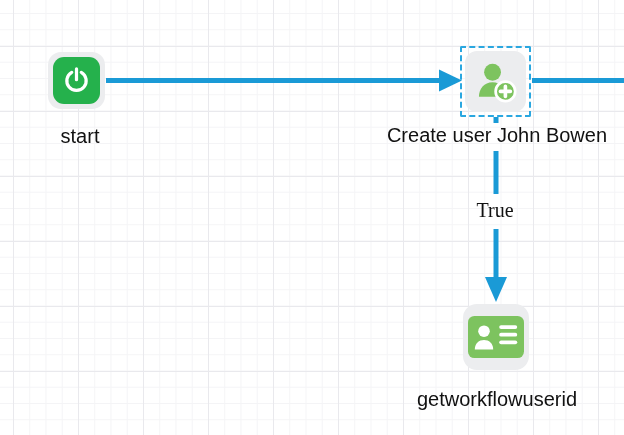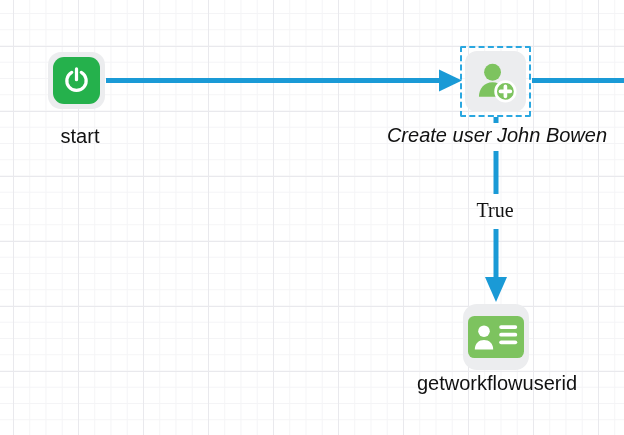--- a/index.html
+++ b/index.html
@@ -71,22 +71,22 @@
 
   .node-label {
     position: absolute;
     text-align: center;
     font-size: 20px;
     line-height: 23px;
     color: var(--label-text);
     white-space: nowrap;
   }
   .label-start { left: 30px; top: 125px; width: 100px; }
-  .label-createuser { left: 372px; top: 124px; width: 250px; font-style: italic; }
-  .label-getuser { left: 377px; top: 372px; width: 240px; }
+  .label-createuser { left: 372px; top: 124px; width: 250px; }
+  .label-getuser { left: 377px; top: 388px; width: 240px; }
   .label-true { left: 445px; top: 199px; width: 100px; font-family: Liberation Serif, serif; }
 </style>
 </head>
 <body>
 
 <div class="canvas">
 
   <svg class="connector-layer">
 
     <line class="connector-line" x1="106" y1="80.5" x2="440" y2="80.5"></line>

